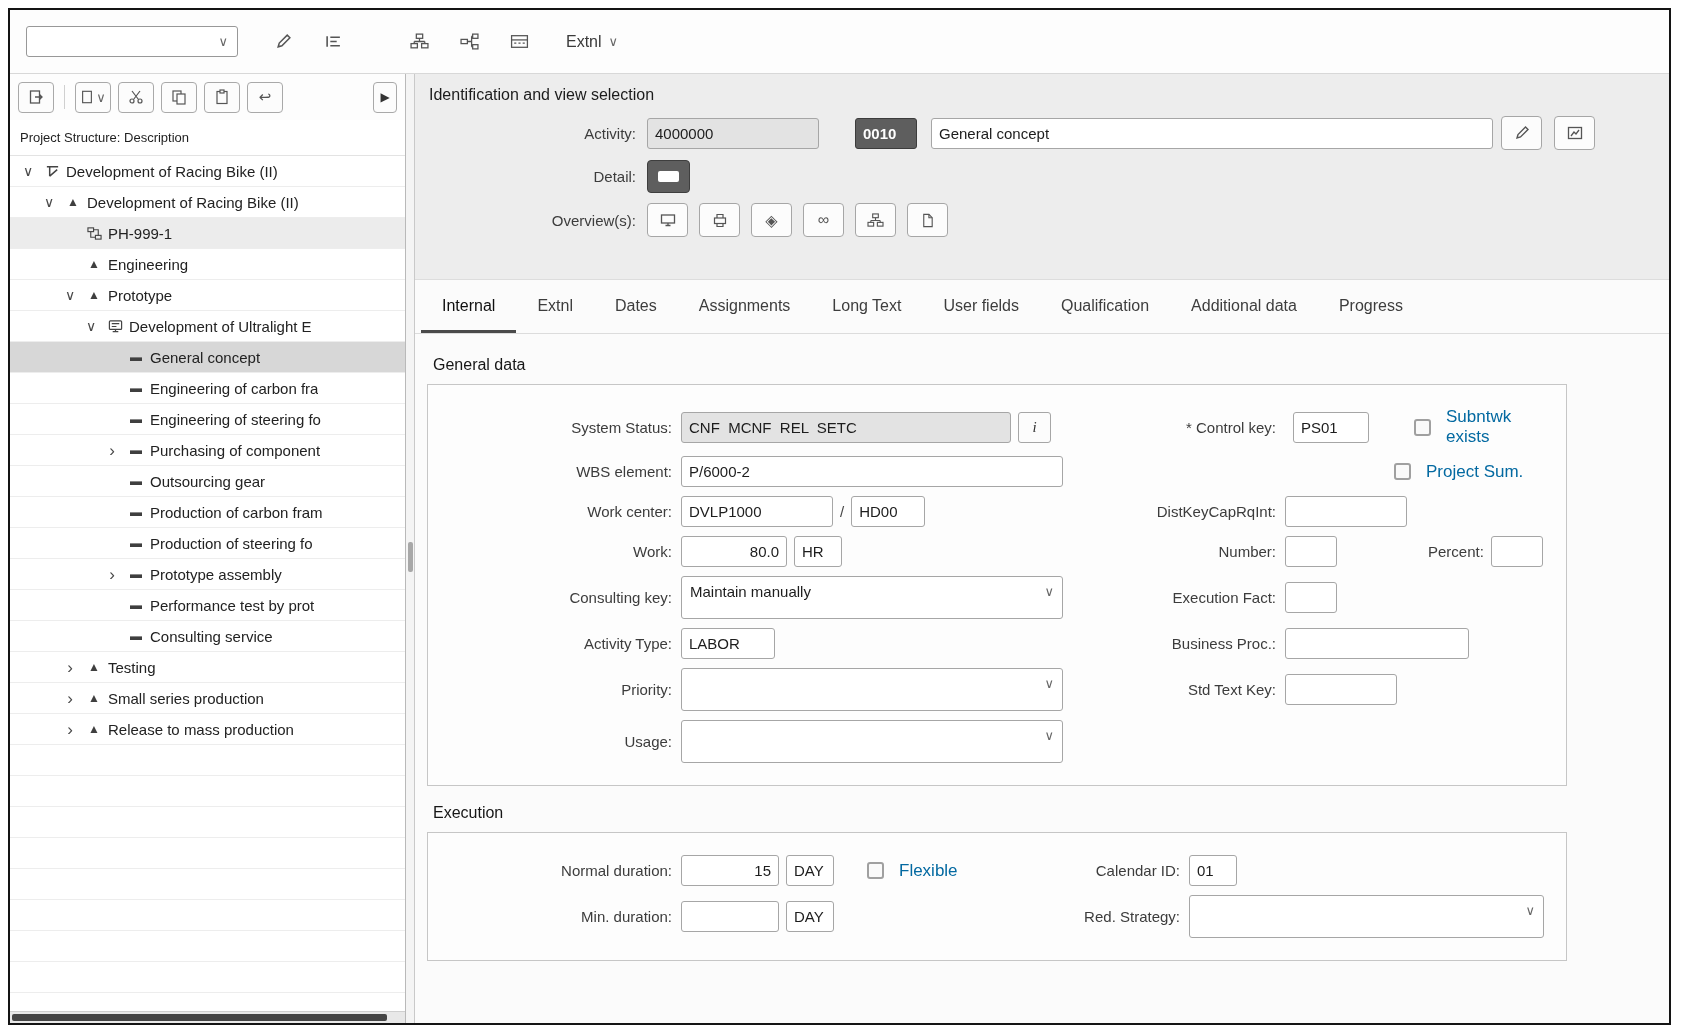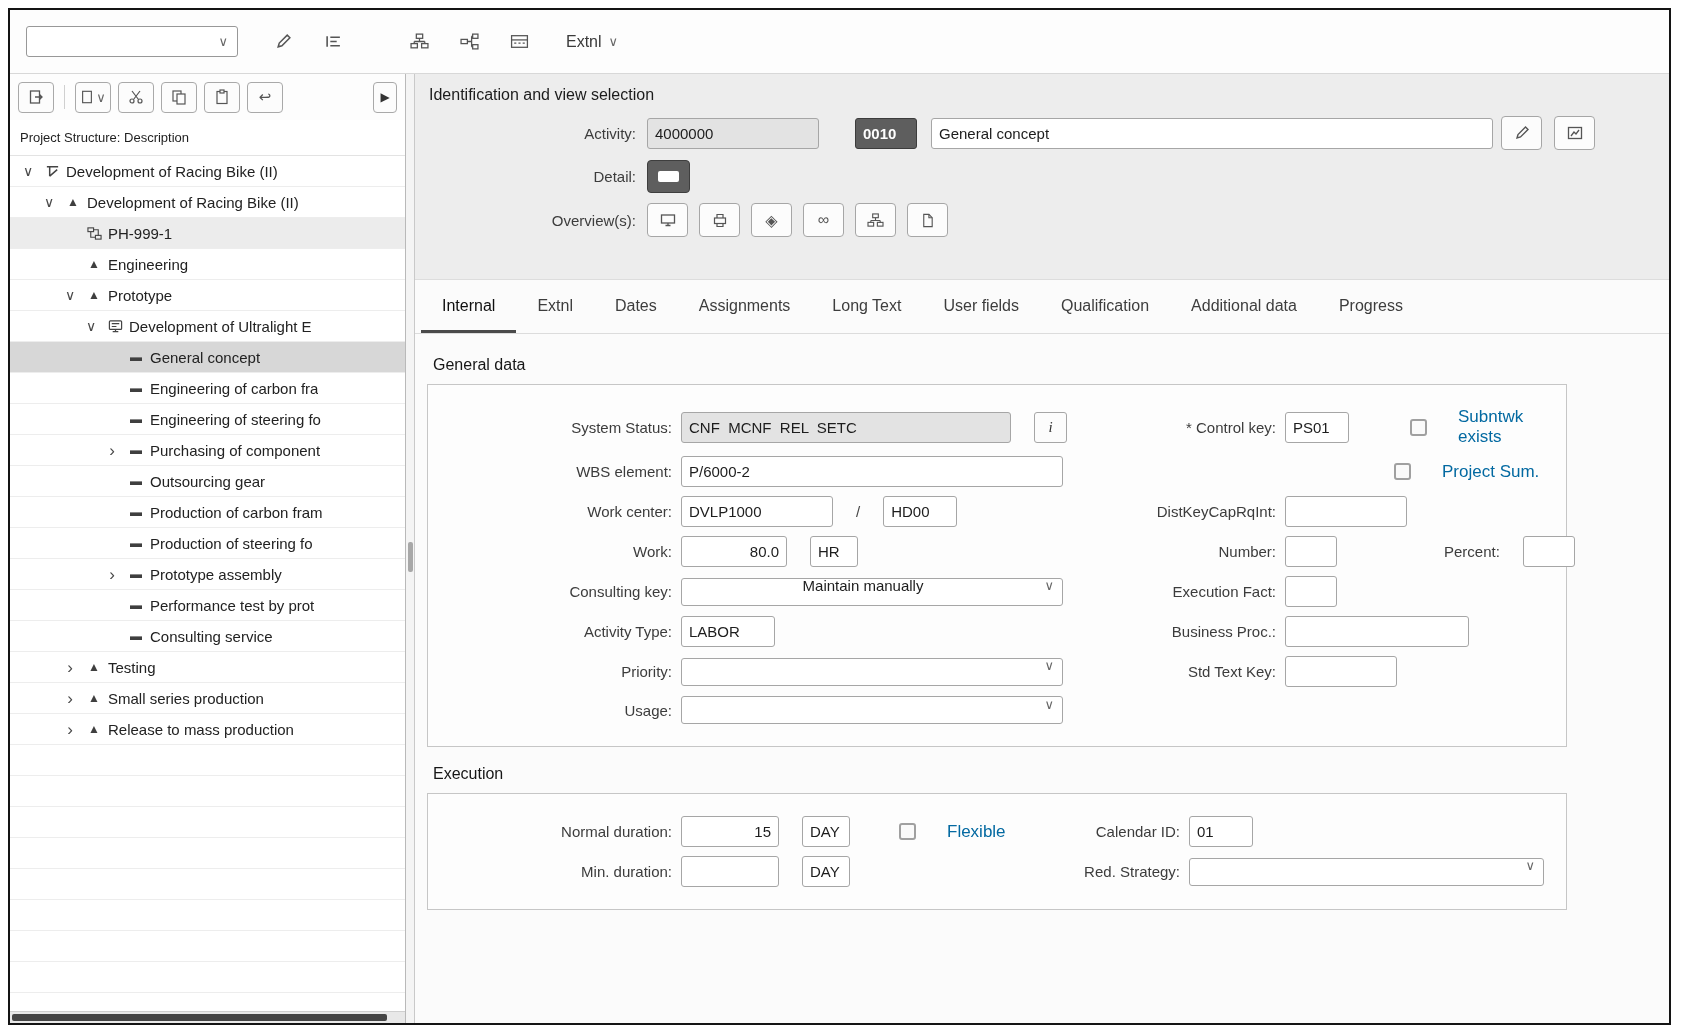--- a/index.html
+++ b/index.html
@@ -49,22 +49,22 @@
 .spacer{flex:1;}
 .ident-actions{display:flex;gap:12px;margin-right:56px;}
 .tabs{flex:0 0 52px;display:flex;align-items:stretch;padding:0 6px;background:#fbfbfb;border-bottom:1px solid #dcdcdc;margin-top:2px;}
 .tab{display:flex;align-items:center;padding:0 21px;font-size:16px;color:#3d3d3d;border:none;background:none;border-bottom:3px solid transparent;white-space:nowrap;}
 .tab.active{color:#0f0f0f;border-bottom-color:#4a4a4a;}
 .content{flex:1;padding:4px 14px 0 12px;overflow:hidden;}
 .group-title{font-size:16px;color:#161616;margin:18px 0 10px 6px;}
 .group-box{border:1px solid #c6c6c6;background:#fdfdfd;padding:13px 16px;margin-right:88px;}
 .f-row{display:grid;grid-template-columns:228px 388px 198px 1fr;align-items:center;column-gap:9px;margin:9px 0;}
 .f-label{text-align:right;font-size:15px;color:#3c3c3c;}
-.f-fields{display:flex;align-items:center;gap:23px;}
-.cfield{height:28px;border:1px solid #a6a6a6;border-radius:3px;background:#fff;display:flex;align-items:center;padding:0 26px 12px 8px;position:relative;font-size:15px;color:#1d1d1d;justify-content:center;}
+.f-fields{display:flex;align-items:center;gap:7px;}
+.cfield{height:43px;border:1px solid #a6a6a6;border-radius:3px;background:#fff;display:flex;align-items:center;padding:0 26px 12px 8px;position:relative;font-size:15px;color:#1d1d1d;}
 .cfield .caret{position:absolute;right:8px;}
 .cb{width:17px;height:17px;border:2px solid #a0a0a0;border-radius:3px;background:#fafafa;flex:0 0 17px;}
 .cb-label{font-size:17px;color:#0369a1;margin-left:8px;}
 .sched .f-row{grid-template-columns:228px 330px 160px 1fr;}
 .sep{font-size:15px;color:#444;}
 svg{display:block;}
 </style>
 </head>
 <body>
 
@@ -406,21 +406,21 @@
           <div class="f-row">
             <span class="f-label">System Status:</span>
             <div class="f-fields">
               <input class="inp ro" style="width: 330px;" value="CNF  MCNF  REL  SETC">
               <button class="sq-btn">
                   <span>i</span>
                 </button>
             </div>
             <span class="f-label">* Control key:</span>
             <div class="f-fields">
-              <input class="inp" style="width: 64px;" value="PS01">
+              <input class="inp" style="width: 76px; margin-left: 8px;" value="PS01">
               <span class="cb" style="margin-left:38px;"></span>
               <span class="cb-label">Subntwk exists</span>
             </div>
           </div>
 
           <div class="f-row">
             <span class="f-label">WBS element:</span>
             <div class="f-fields">
               <input class="inp" style="width: 382px;" value="P/6000-2">
             </div>
@@ -517,21 +517,21 @@
             <div class="f-row">
               <span class="f-label">Normal duration:</span>
               <div class="f-fields">
                 <input class="inp ra" style="width: 98px;" value="15">
                 <input class="inp" style="width: 48px;" value="DAY">
                 <span class="cb" style="margin-left:26px;"></span>
                 <span class="cb-label">Flexible</span>
               </div>
               <span class="f-label">Calendar ID:</span>
               <div class="f-fields">
-                <input class="inp" style="width: 64px;" value="01">
+                <input class="inp" style="width: 48px;" value="01">
               </div>
             </div>
 
             <div class="f-row">
               <span class="f-label">Min. duration:</span>
               <div class="f-fields">
                 <input class="inp" style="width: 98px;" value="">
                 <input class="inp" style="width: 48px;" value="DAY">
               </div>
               <span class="f-label">Red. Strategy:</span>

